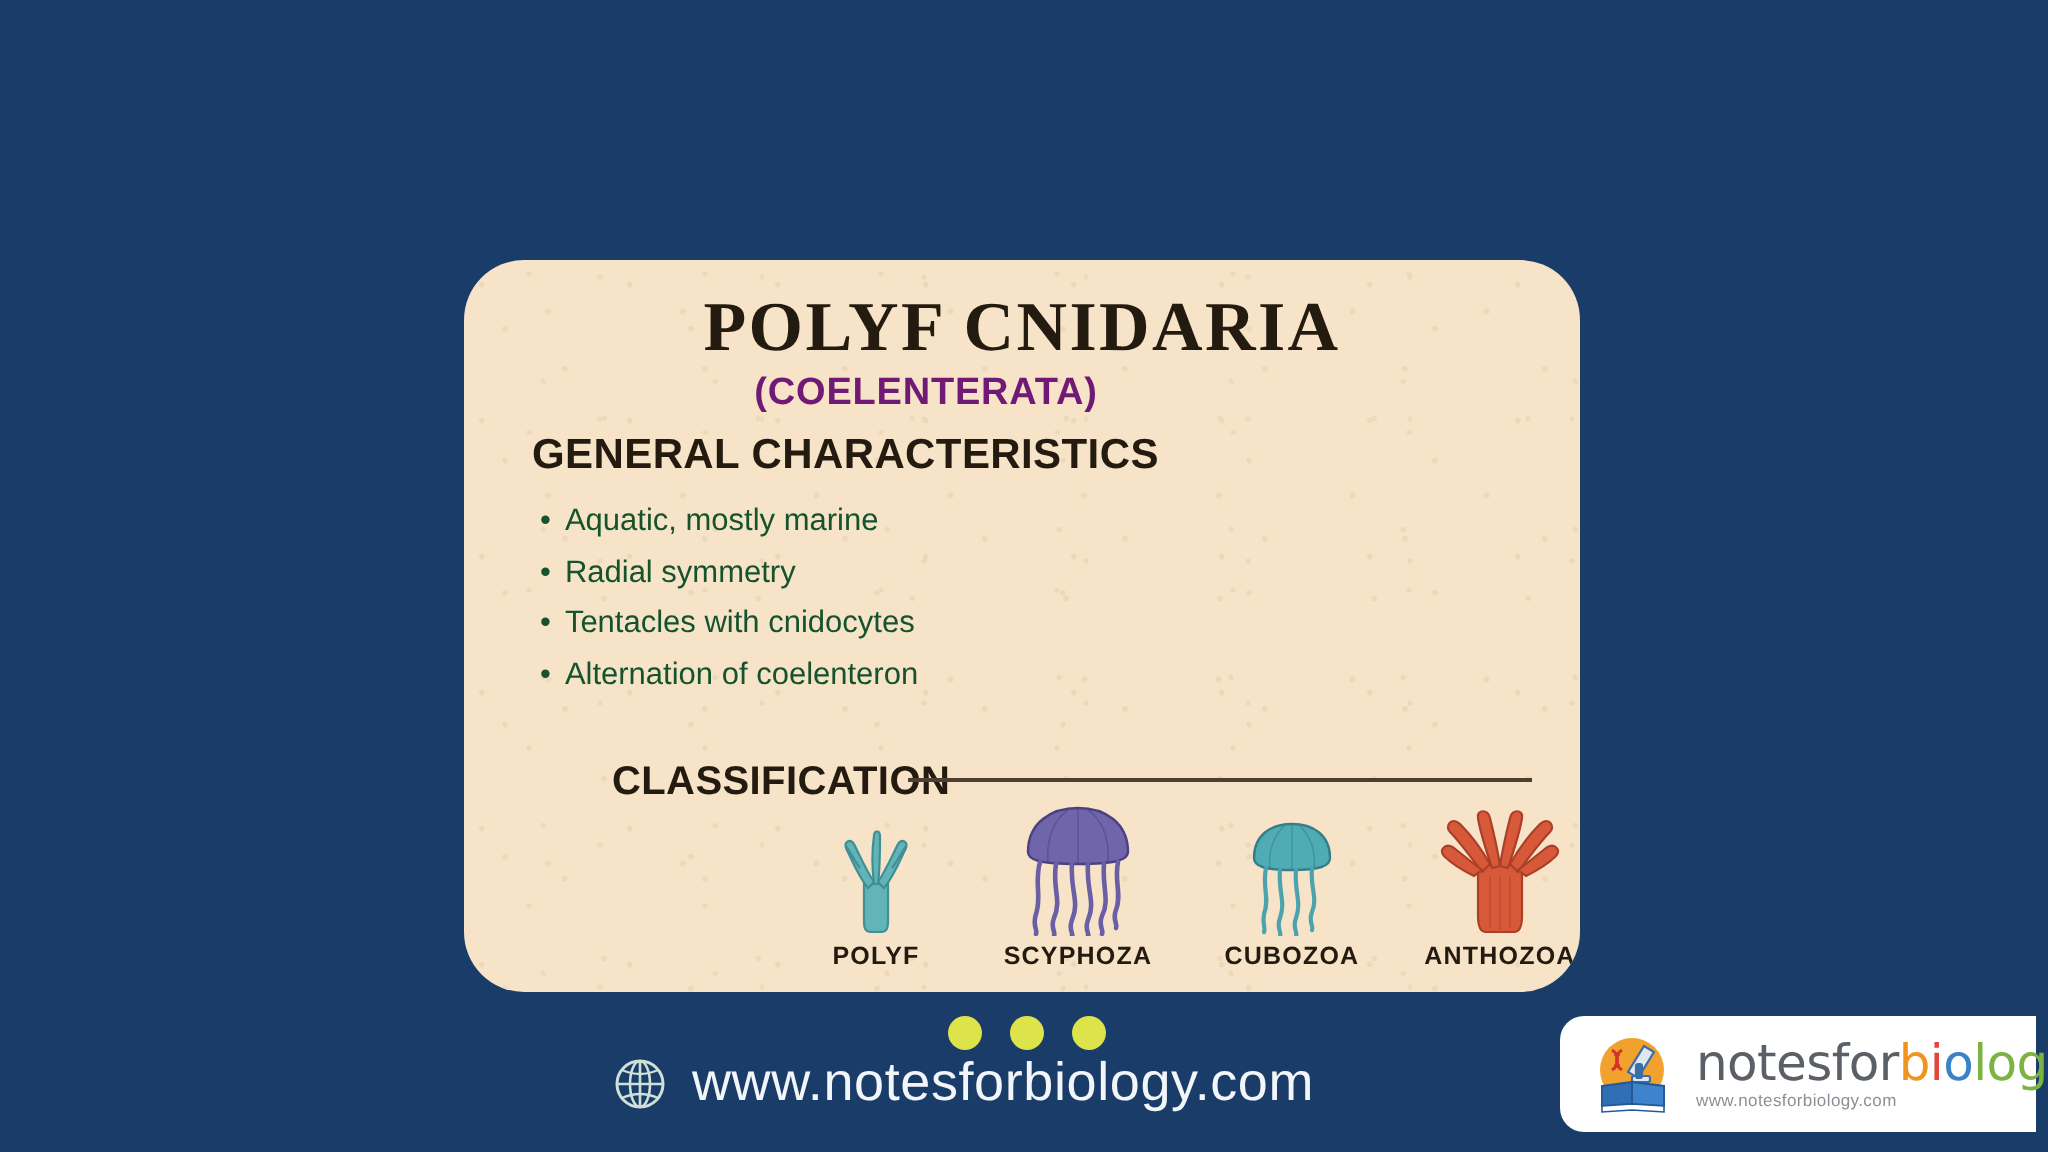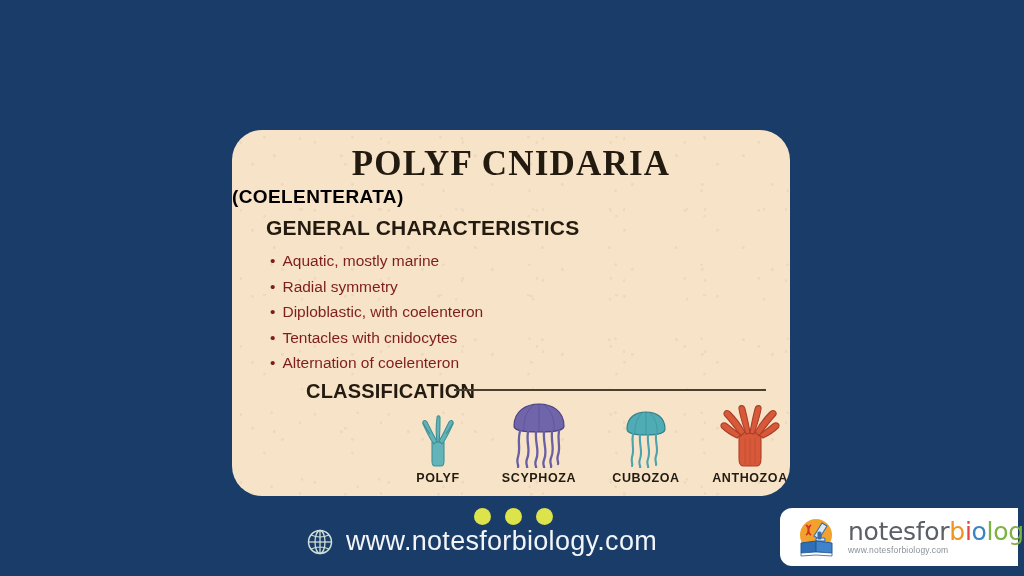--- a/index.html
+++ b/index.html
@@ -40,31 +40,31 @@
     background-size:74px 68px, 88px 79px, 67px 92px, 81px 71px, 93px 66px, 70px 85px, 86px 74px, 77px 90px;
   }
   .card-inner{ position:relative; z-index:2; width:100%; height:100%; }
 
   .phylum-title{
     position:absolute; left:0; top:14px; width:558px; text-align:center;
     font-family:"Liberation Serif", serif; font-weight:700;
     font-size:35px; color:#241b10; letter-spacing:1.2px;
   }
   .phylum-sub{
-    position:absolute; left:0; top:56px; width:462px; text-align:left;
-    font-weight:700; font-size:19px; color:#000000; letter-spacing:.4px;
+    position:absolute; left:0; top:56px; width:462px; text-align:center;
+    font-weight:700; font-size:19px; color:#701a75; letter-spacing:.4px;
   }
 
   .gc-head{
     position:absolute; left:34px; top:86px;
     font-weight:700; font-size:21px; color:#241b10; letter-spacing:.2px;
   }
   .bullets{ position:absolute; left:38px; top:118px; width:300px; }
   .bullets li{
-    list-style:none; font-size:15.5px; color:#7f1d1d;
+    list-style:none; font-size:15.5px; color:#14532d;
     line-height:25.5px; white-space:nowrap;
   }
   .bullets li::before{ content:"•"; margin-right:7px; }
 
   .cls-head{
     position:absolute; left:34px; top:250px;
     font-weight:700; font-size:20px; color:#241b10; letter-spacing:.2px;margin-left:40px;
   }
   .cls-rule{
     position:absolute; left:222px; top:259px; width:312px; height:2px;
@@ -117,21 +117,20 @@
     <div class="card-inner">
 
       <div class="phylum-title">POLYF CNIDARIA</div>
       <div class="phylum-sub">(COELENTERATA)</div>
 
       <div class="gc-head">GENERAL CHARACTERISTICS</div>
 
       <ul class="bullets">
         <li>Aquatic, mostly marine</li>
         <li>Radial symmetry</li>
-        <li>Diploblastic, with coelenteron</li>
         <li>Tentacles with cnidocytes</li>
         <li>Alternation of coelenteron</li>
       </ul>
 
       <div class="cls-head">CLASSIFICATION</div>
       <div class="cls-rule"></div>
 
       <div class="cls-row">
 
 

